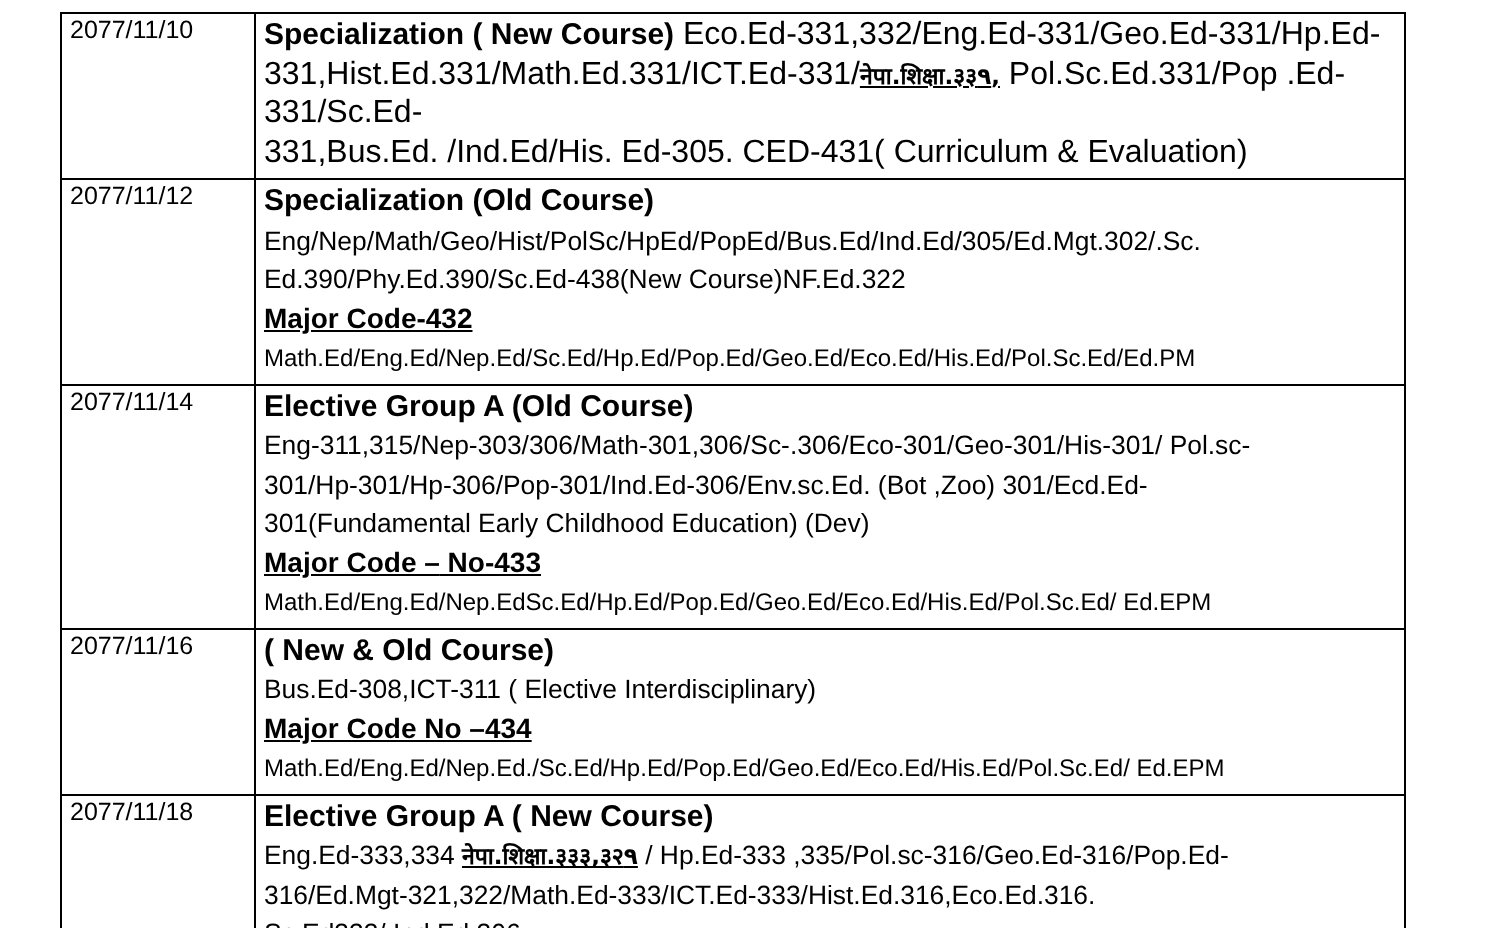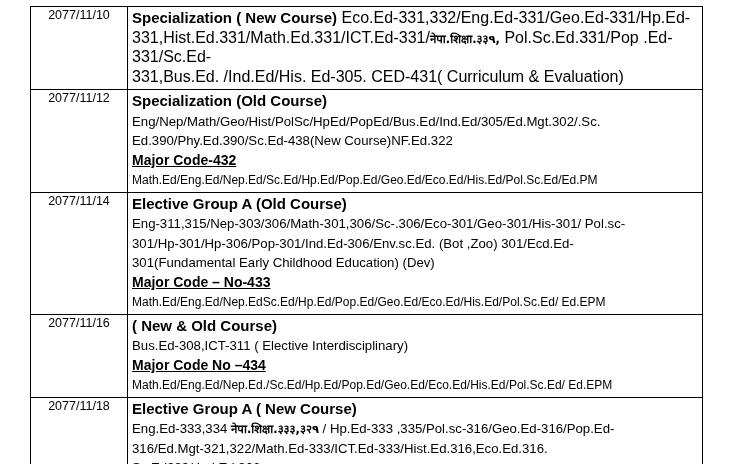--- a/index.html
+++ b/index.html
@@ -28,21 +28,21 @@
     width: 662px;
   }
   table.schedule td {
     border: 1px solid #000000;
     vertical-align: top;
     padding: 1px 4px 3px 4px;
   }
   td.date {
     width: 88px;
     font-size: 12.5px;
-    text-align: center;
+    text-align: left;
     padding-top: 3px;
     white-space: nowrap;
     margin-top: 31px;
   }
   td.body {
     width: 566px;
   }
   .line {
     line-height: 1.22;
     white-space: normal;
@@ -68,20 +68,21 @@
     font-weight: bold;
     text-decoration: underline;
   }
   .ul {
     text-decoration: underline;
   }
   .deva {
     font-family: "DejaVu Sans", sans-serif;
     font-size: 11.5px;
     font-weight: bold;
+    text-decoration: underline;
   }
 </style>
 </head>
 <body>
 
 <div class="page">
   <table class="schedule">
     <tbody>
 
       <tr>

